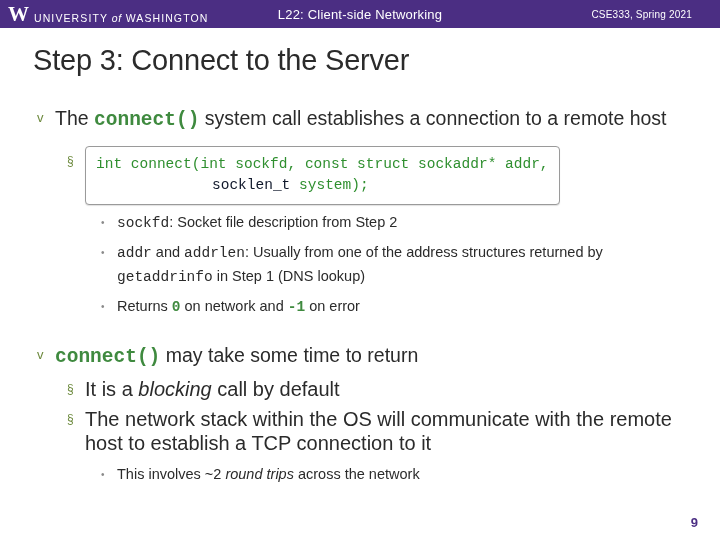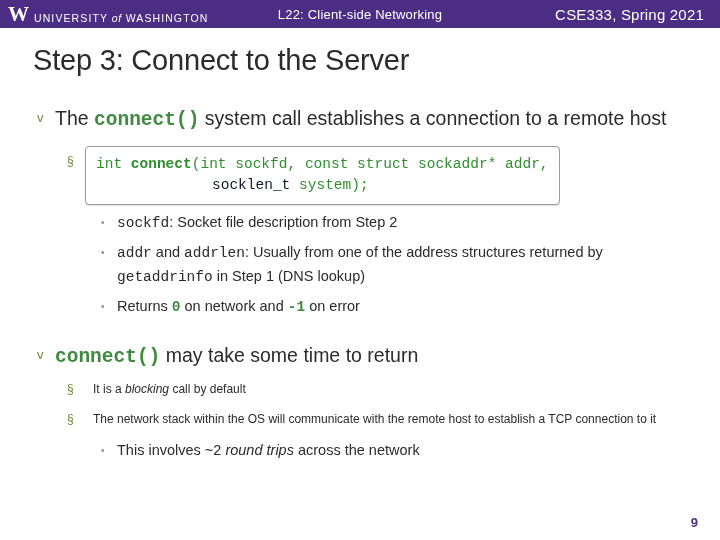--- a/index.html
+++ b/index.html
@@ -60,23 +60,23 @@
   .header-center {
     position: absolute;
     left: 0; right: 0;
     text-align: center;
     color: #ffffff;
     font-size: 13px;
     letter-spacing: 0.2px;
   }
   .header-right {
     position: absolute;
-    right: 16px;
+    right: 28px;
     color: #ffffff;
-    font-size: 15px;
+    font-size: 10px;
     letter-spacing: 0.2px;
   }
 
   
   .slide-title {
     position: absolute;
     top: 44px;
     left: 33px;
     font-size: 29px;
     color: #2b2b2b;
@@ -141,21 +141,21 @@
     padding: 7px 10px 8px 10px;
     box-shadow: 0 1px 1px rgba(0,0,0,0.12);
   }
   .code-line {
     font-family: "Liberation Mono", monospace;
     font-size: 14.5px;
     line-height: 21px;
     white-space: pre;
   }
   .c-kw { color: #2f8f2f; }
-  .c-fn { color: #2f8f2f; font-weight: bold; }
+  .c-fn { color: #2f8f2f; font-weight: normal; }
   .c-id { color: #0f172a; }
   .c-pl { color: #2f8f2f; }
   .code-line.indent { padding-left: 116px; }
 
   
   .lvl3 {
     display: flex;
     align-items: flex-start;
     margin-left: 68px;
     margin-top: 6px;
@@ -205,25 +205,24 @@
     margin-top: 6px;
   }
   .lvl2 .bullet2 {
     width: 18px;
     flex: 0 0 18px;
     color: #6d8a3e;
     font-size: 12px;
     line-height: 24px;
   }
   .lvl2 .text2 {
-    font-size: 12px;
+    font-size: 20px;
     line-height: 24px;
     color: #2b2b2b;
     max-width: 590px;
-    margin-left: 8px;
   }
   .italic { font-style: italic; }
 
   .page-number {
     position: absolute;
     right: 22px;
     bottom: 10px;
     font-size: 13px;
     color: #4b2e83;
     font-weight: bold;

